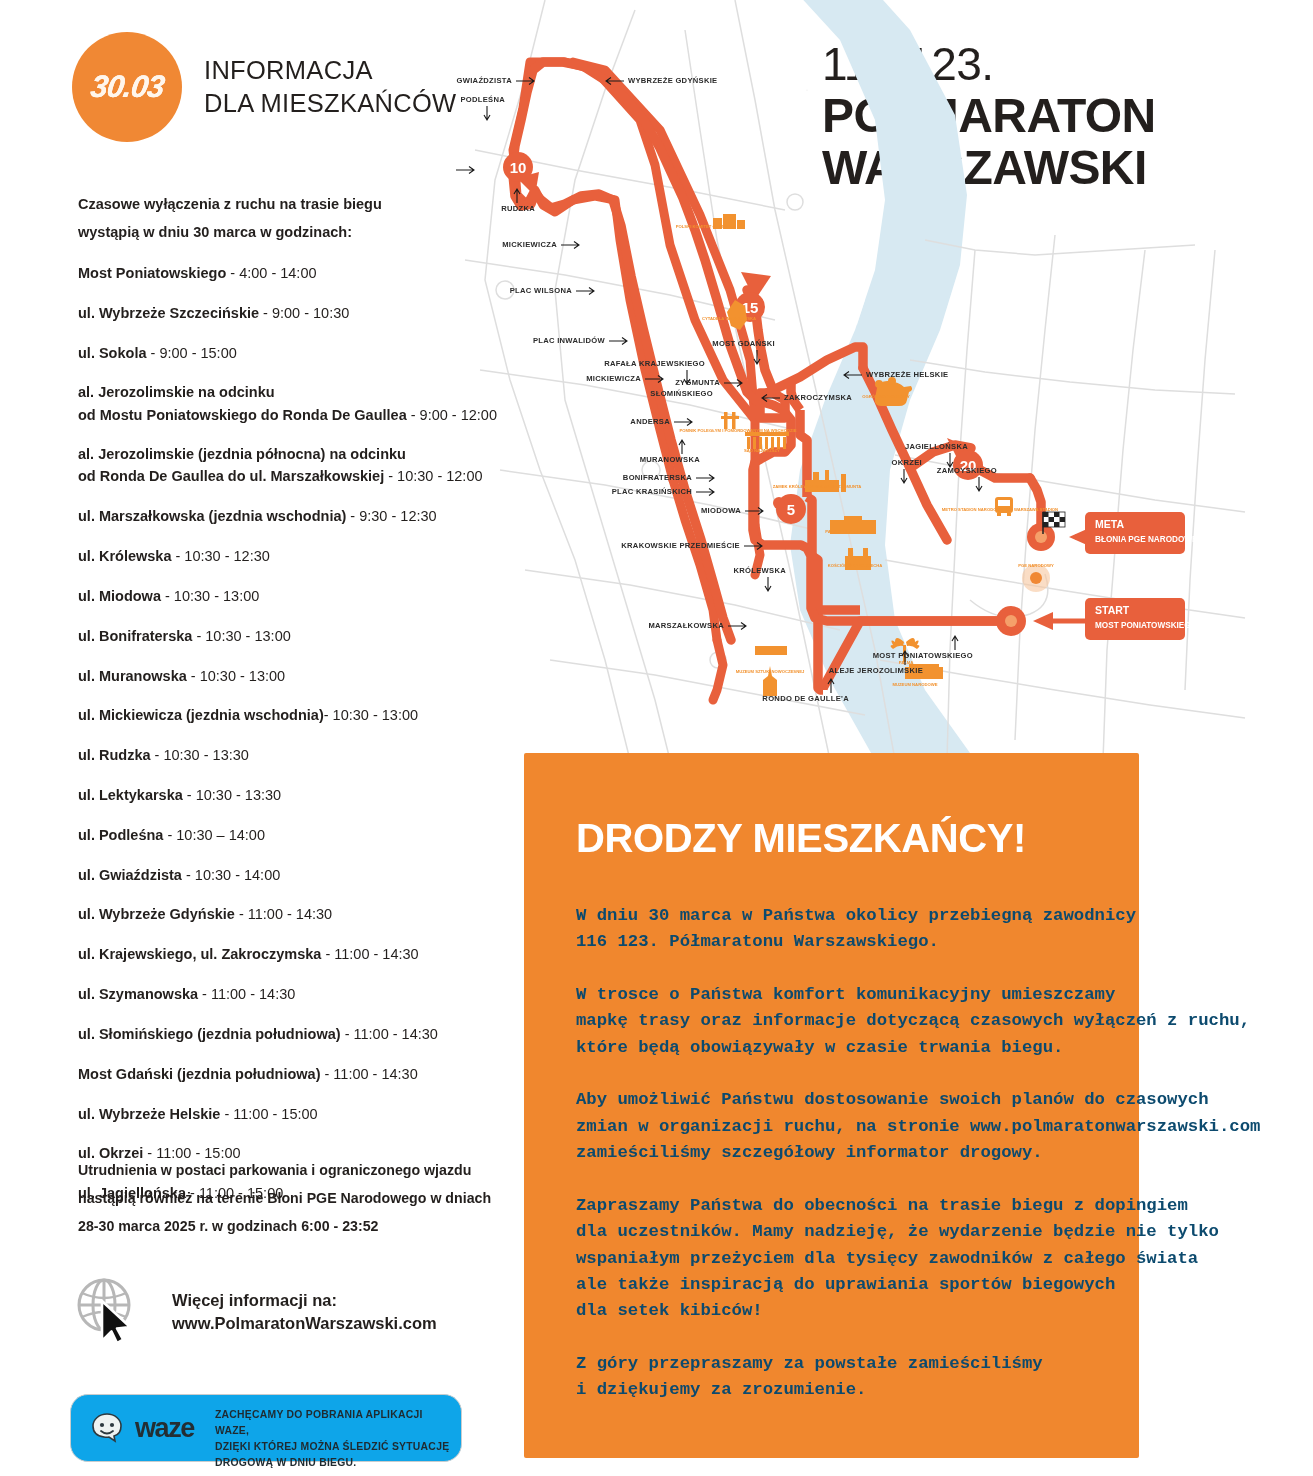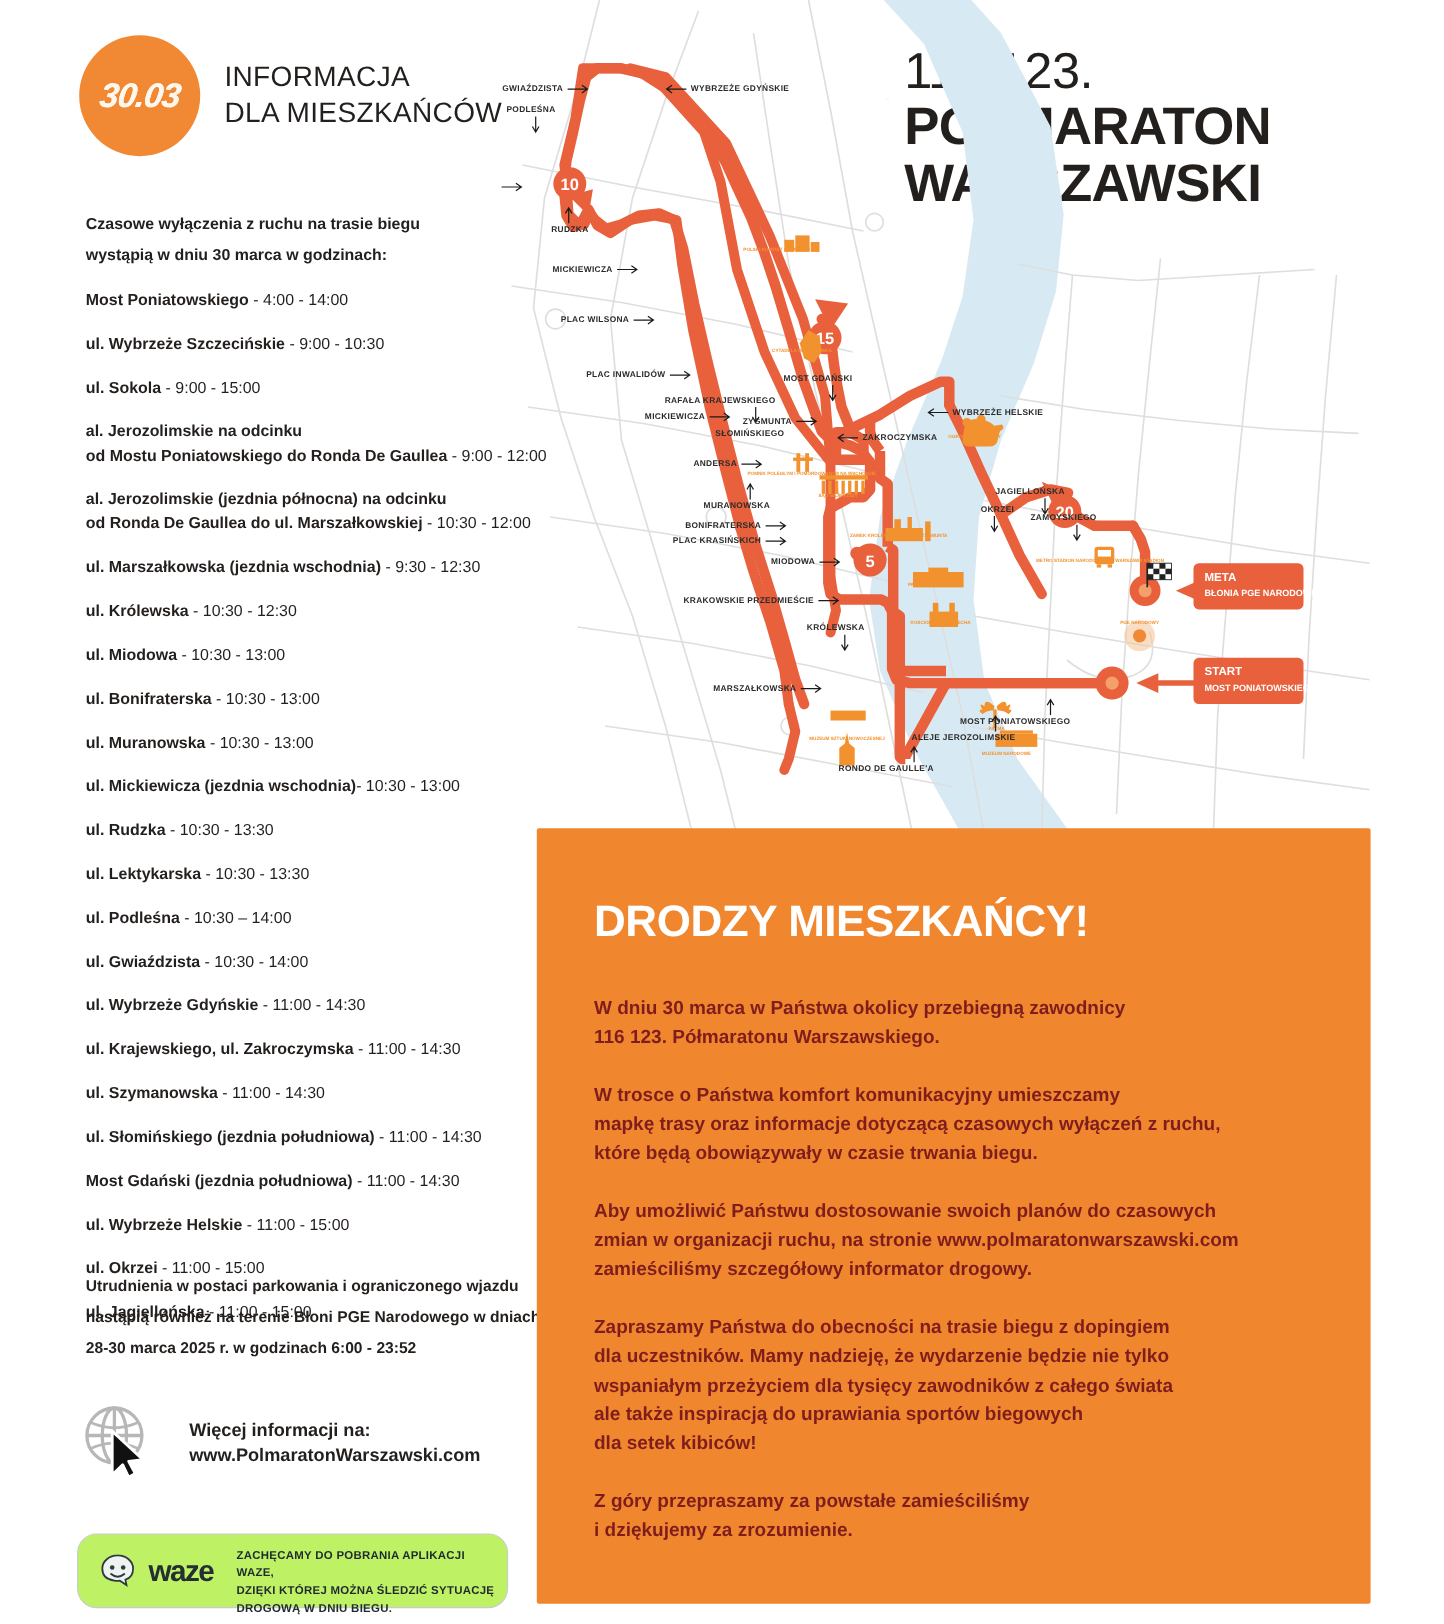--- a/index.html
+++ b/index.html
@@ -55,21 +55,21 @@
 
   .more-info { position:absolute; left:76px; top:1275px; width:420px; height:80px; }
   .globe-wrap { position:absolute; left:0; top:0; width:66px; height:70px; }
   .more-text {
     position:absolute; left:96px; top:14px;
     font-size:16.5px; font-weight:bold; line-height:1.42; color:#231f1d;
   }
 
   .waze-box {
     position:absolute; left:70px; top:1394px; width:392px; height:68px;
-    border:1.4px solid #c9cccd; border-radius:18px; background:#bef264;
+    border:1.4px solid #c9cccd; border-radius:18px; background:#0ea5e9;
   }
   .waze-logo { position:absolute; left:16px; top:16px; width:120px; height:34px; }
   .waze-word {
     position:absolute; left:48px; top:2px; font-size:27px; font-weight:bold;
     color:#242e33; letter-spacing:-1.4px;
   }
   .waze-text {
     position:absolute; left:144px; top:12px; width:235px;
     font-size:10.4px; font-weight:bold; line-height:1.55;
     color:#1f2a30; letter-spacing:0.25px;
@@ -82,31 +82,31 @@
   }
   .big-title .l1 { font-size:46px; font-weight:normal; letter-spacing:-0.5px; line-height:1.08; }
   .big-title .l2, .big-title .l3 { font-size:48px; font-weight:bold; letter-spacing:-0.6px; line-height:1.08; }
 
   
   #map { position:absolute; left:455px; top:0; width:800px; height:760px; }
   #map svg { display:block; }
 
   
   #orange-panel {
-    position:absolute; left:488px; top:753px; width:758px; height:705px;
+    position:absolute; left:524px; top:753px; width:615px; height:705px;
     background:#F0872E; color:#ffffff; border-radius:2px;
   }
   .panel-title {
     position:absolute; left:52px; top:63px;
     font-size:40px; font-weight:bold; letter-spacing:-0.4px;
   }
   .panel-body { position:absolute; left:52px; top:150px; width:680px; }
   .panel-para {
     font-size:17.3px; font-weight:bold; line-height:1.53;
-    margin-bottom:26px; color:#7f1d1d;
+    margin-bottom:26px; color:#0c4a6e;font-family:Liberation Mono, monospace;
   }
   .panel-para div { white-space:nowrap; }
 </style>
 </head>
 <body>
 
 <div id="page">
 
   <div id="left-col">
 

